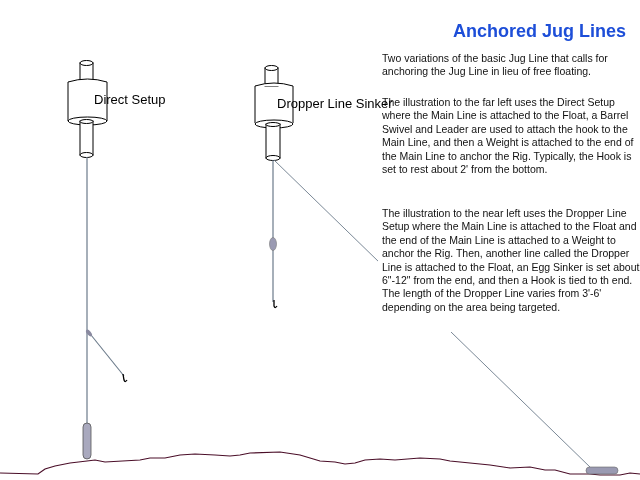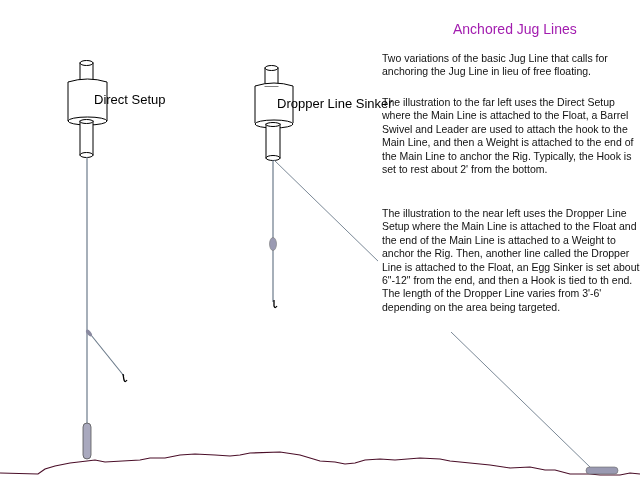--- a/index.html
+++ b/index.html
@@ -1,18 +1,18 @@
 <!DOCTYPE html>
 <html><head>
 <meta charset="utf-8">
 <style>
   html, body { margin:0; padding:0; background:#ffffff; }
   body { width:640px; height:480px; position:relative; overflow:hidden; font-family:"Liberation Sans", sans-serif; }
   #diagram { position:absolute; left:0; top:0; width:640px; height:480px; }
-  .title { position:absolute; left:453px; top:21px; font-weight:normal; font-size:14px; color:#a21caf; white-space:nowrap; }
+  .title { position:absolute; left:453px; top:21px; font-weight:bold; font-size:18px; color:#1d4ed8; white-space:nowrap; }
   .para { position:absolute; left:382px; width:260px; font-size:10.5px; line-height:13.4px; color:#111; }
   .p1 { top:52px; }
   .p2 { top:96px; }
   .p3 { top:207px; }
   .lbl { position:absolute; font-size:13px; color:#000; white-space:nowrap; }
   .lbl-direct { left:94px; top:92px; }
   .lbl-dropper { left:277px; top:96px; }
 </style>
 </head>
 <body>

